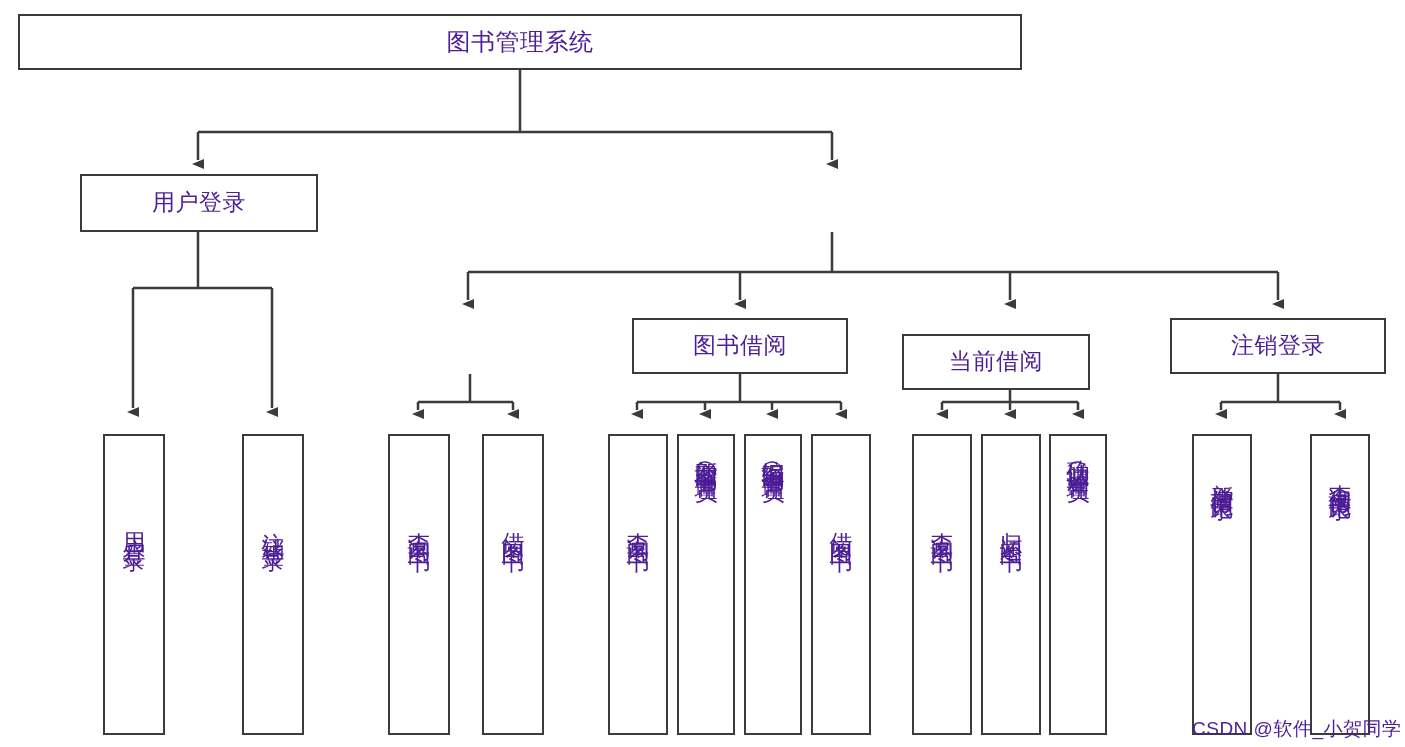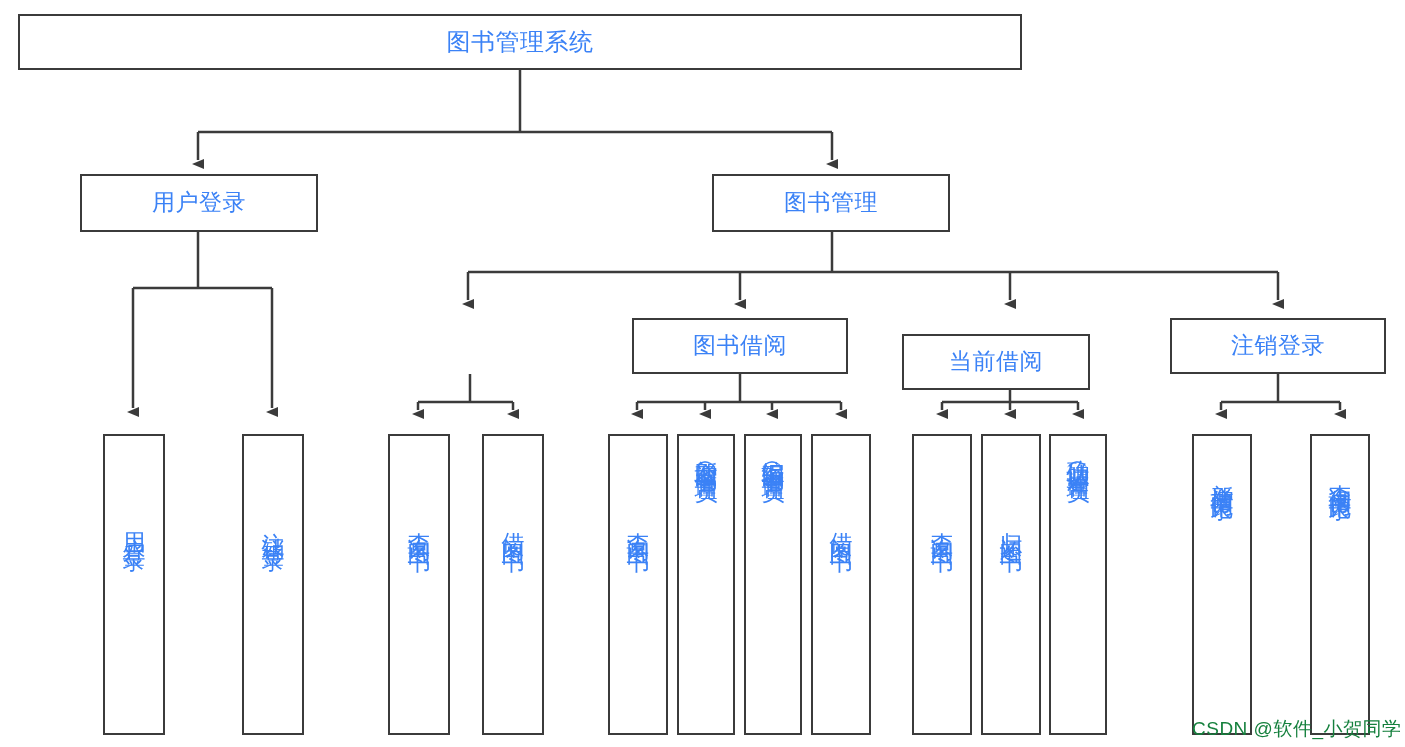--- a/index.html
+++ b/index.html
@@ -26,21 +26,21 @@
     pointer-events: none;
   }
   .node {
     position: absolute;
     box-sizing: border-box;
     border: 2.5px solid #3b3b3b;
     background: #ffffff;
     display: flex;
     align-items: center;
     justify-content: center;
-    color: #3b82f6;
+    color: #4c1d95;
   }
   .node .lbl {
     display: block;
     text-align: center;
     line-height: 1.12;
     white-space: nowrap;
   }
   
   .node.h .lbl {
     font-size: 23px;
@@ -62,21 +62,21 @@
     line-height: 1.0;
     letter-spacing: 6px;
     white-space: nowrap;
   }
   .node.v.tall .lbl {
     letter-spacing: 3px;
   }
   .watermark {
     position: absolute;
     font-size: 19px;
-    color: #15803d;
+    color: #4c1d95;
     white-space: nowrap;
     letter-spacing: 0.5px;
   }
 </style>
 </head>
 <body>
 
 <div id="canvas">
 
   <svg class="wires" viewBox="0 0 1405 747">
@@ -130,23 +130,20 @@
   </svg>
 
   <div class="node h root" style="left:18px; top:14px; width:1004px; height:56px;">
     <span class="lbl">图书管理系统</span>
   </div>
 
   <div class="node h" style="left:80px; top:174px; width:238px; height:58px;">
     <span class="lbl">用户登录</span>
   </div>
 
-  <div class="node h" style="left:712px; top:174px; width:238px; height:58px;">
-    <span class="lbl">图书管理</span>
-  </div>
 
 
   <div class="node h" style="left:632px; top:318px; width:216px; height:56px;">
     <span class="lbl">图书借阅</span>
   </div>
 
   <div class="node h" style="left:902px; top:334px; width:188px; height:56px;">
     <span class="lbl">当前借阅</span>
   </div>
 

